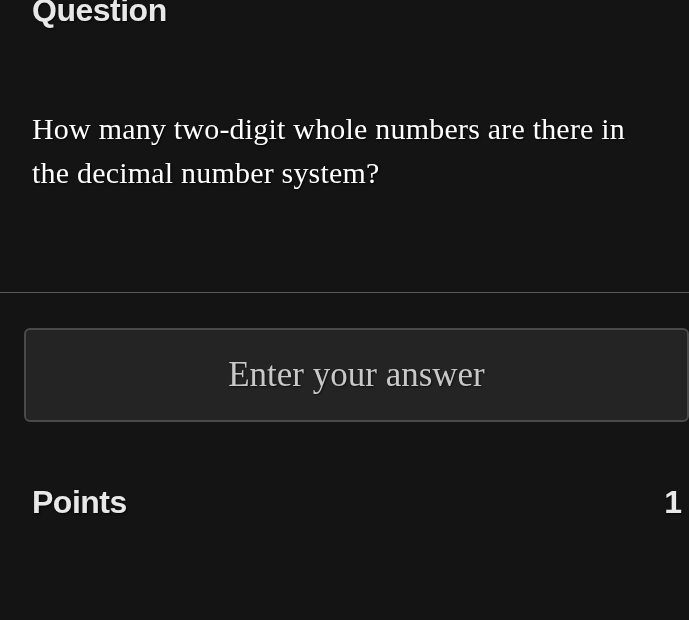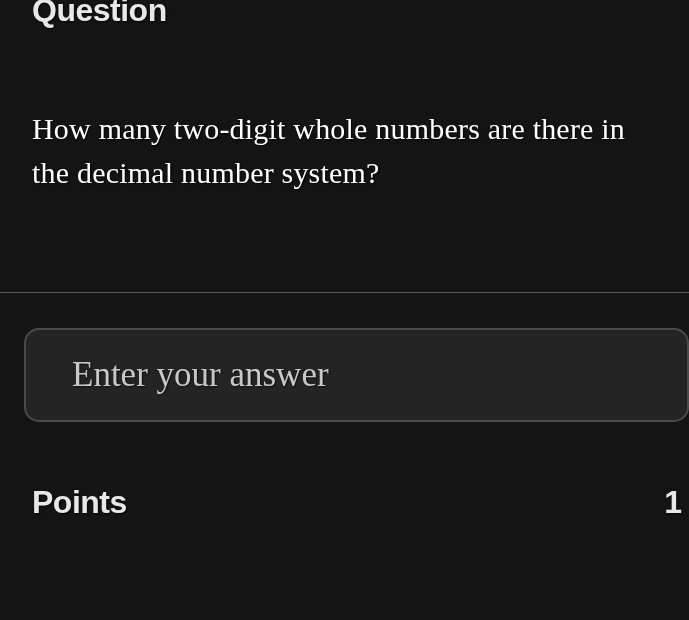--- a/index.html
+++ b/index.html
@@ -58,24 +58,25 @@
       margin-right: -32px;
     }
     .answer-input {
       width: 100%;
       padding: 25px 46px;
       font-family: Georgia, 'Times New Roman', serif;
       font-size: 35px;
       font-weight: 400;
       background-color: #242424;
       border: 2px solid #4a4a4a;
-      border-radius: 15px;
+      border-radius: 6px;
       color: #ffffff;
       outline: none;
       text-shadow: 1px 1px 2px rgba(0,0,0,0.6);
+      text-align: center;
     }
     .answer-input::placeholder {
       color: #c8c8c8;
     }
     .points-row {
       display: flex;
       justify-content: space-between;
       align-items: center;
       margin-top: 62px;
     }

